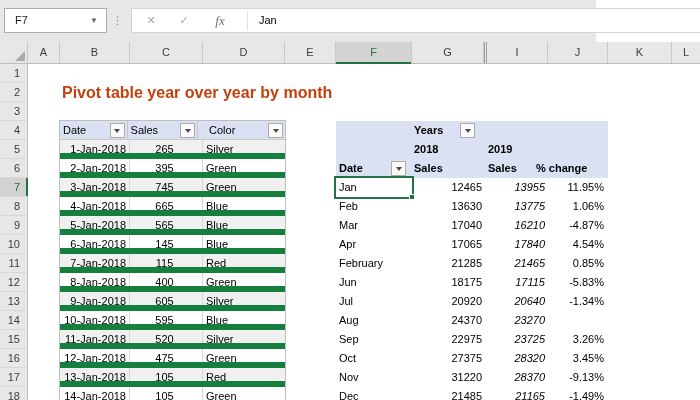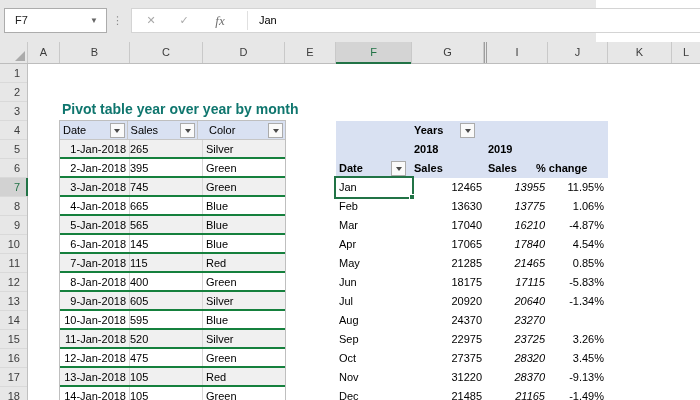--- a/index.html
+++ b/index.html
@@ -43,36 +43,36 @@
   
   .rowhdr { position:absolute; left:0; top:64px; width:28px; height:336px; background:#E7E7E7;
             border-right:1px solid #C0C0C0; }
   .rh { height:19px; line-height:18px; text-align:right; padding-right:7px; color:#3C3C3C;
         border-bottom:1px solid #D9D9D9; position:relative; }
   .rh.sel { background:#D2D2D2; color:#217346; }
   .rh.sel::after { content:""; position:absolute; right:-1px; top:0; bottom:0; width:2px;
                    background:#217346; }
 
   
-  .sheet-title { position:absolute; left:62px; top:100px; height:19px; line-height:19px;
-                 font-weight:bold; font-size:14px; color:#0f766e; white-space:nowrap; }
+  .sheet-title { position:absolute; left:62px; top:83px; height:19px; line-height:19px;
+                 font-weight:bold; font-size:16px; color:#c2410c; white-space:nowrap; }
 
   
   .srctbl { position:absolute; left:59px; top:120px; width:227px; border:1px solid #BFBFBF;
             background:#fff; }
   .st-head { display:flex; height:19px; background:#D9E1F2; border-bottom:1px solid #C6C6C6; }
   .st-h { line-height:18px; padding-left:3px; border-right:1px solid #C6C6C6; position:relative; }
   .st-h:last-child { border-right:none;margin-left:8px; }
-  .st-row { display:flex; height:19px; border-bottom:2px solid #15803d; }
+  .st-row { display:flex; height:19px; border-bottom:6px solid #15803d; }
   .st-row:last-child { border-bottom:none; }
   .st-row:nth-child(odd) { background:#F0F0F0; }
   .st-c { line-height:18px; border-right:1px solid #D7D7D7; }
   .st-c:last-child { border-right:none; }
   .c-date  { width:70px; text-align:right; padding-right:3px; }
-  .c-sales { width:73px; text-align:left; padding-right:3px; }
+  .c-sales { width:73px; text-align:center; padding-right:3px; }
   .c-color { width:82px; text-align:left; padding-left:3px; }
   .st-h.c-date, .st-h.c-sales { text-align:left; padding-left:3px; }
 
   
   .dd { position:absolute; width:15px; height:15px; background:#FAFAFA; border:1px solid #ABABAB;
         display:flex; align-items:center; justify-content:center; }
   .dd-in-h { right:2px; top:2px; }
   .dd::after { content:""; width:0; height:0; border:3.5px solid transparent;
                border-top:4px solid #4A4A4A; margin-top:4px; }
 
@@ -262,21 +262,21 @@
       <span class="pv2">16210</span>
       <span class="pv3">-4.87%</span>
     </div>
   <div class="pvt-row" style="top:235px">
       <span class="pm">Apr</span>
       <span class="pv1">17065</span>
       <span class="pv2">17840</span>
       <span class="pv3">4.54%</span>
     </div>
   <div class="pvt-row" style="top:254px">
-      <span class="pm">May</span>
+      <span class="pm">February</span>
       <span class="pv1">21285</span>
       <span class="pv2">21465</span>
       <span class="pv3">0.85%</span>
     </div>
   <div class="pvt-row" style="top:273px">
       <span class="pm">Jun</span>
       <span class="pv1">18175</span>
       <span class="pv2">17115</span>
       <span class="pv3">-5.83%</span>
     </div>

